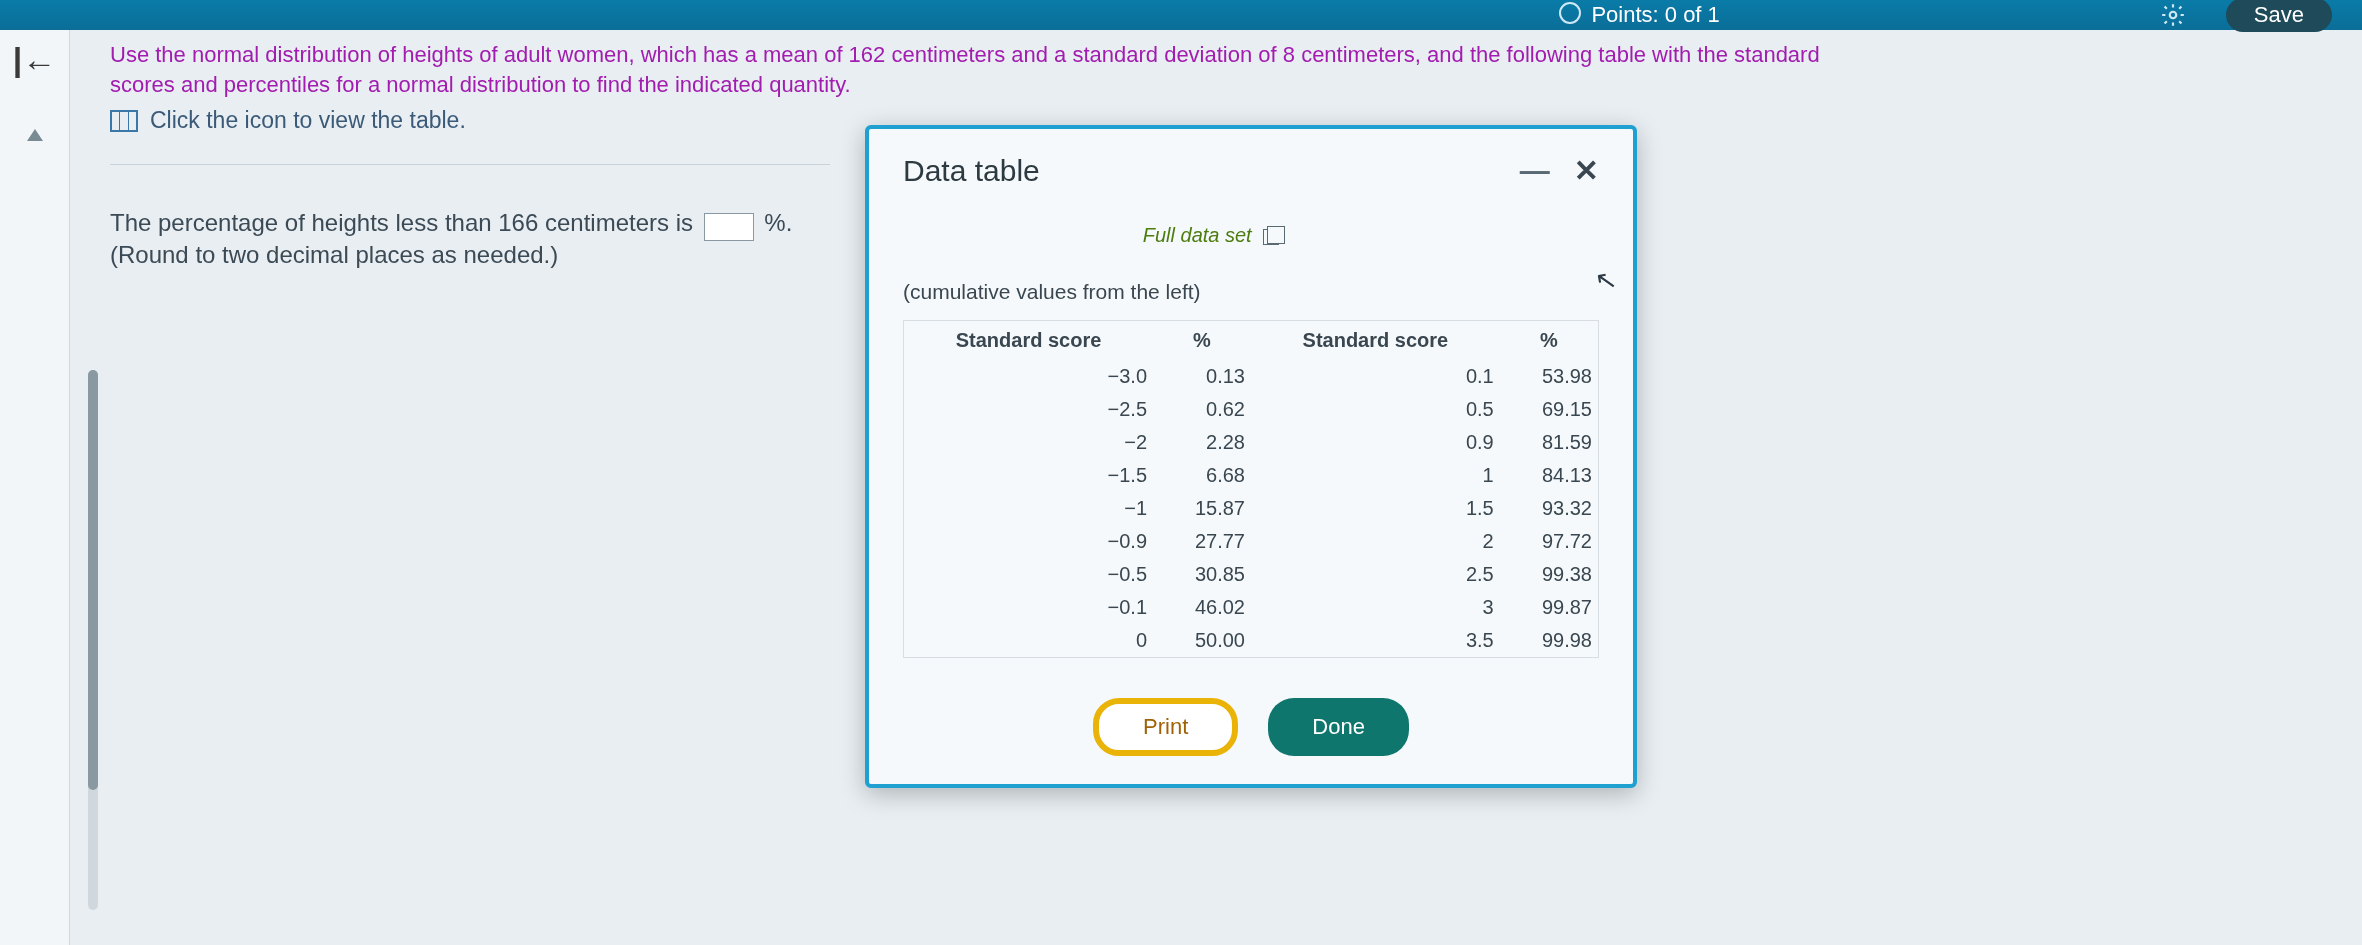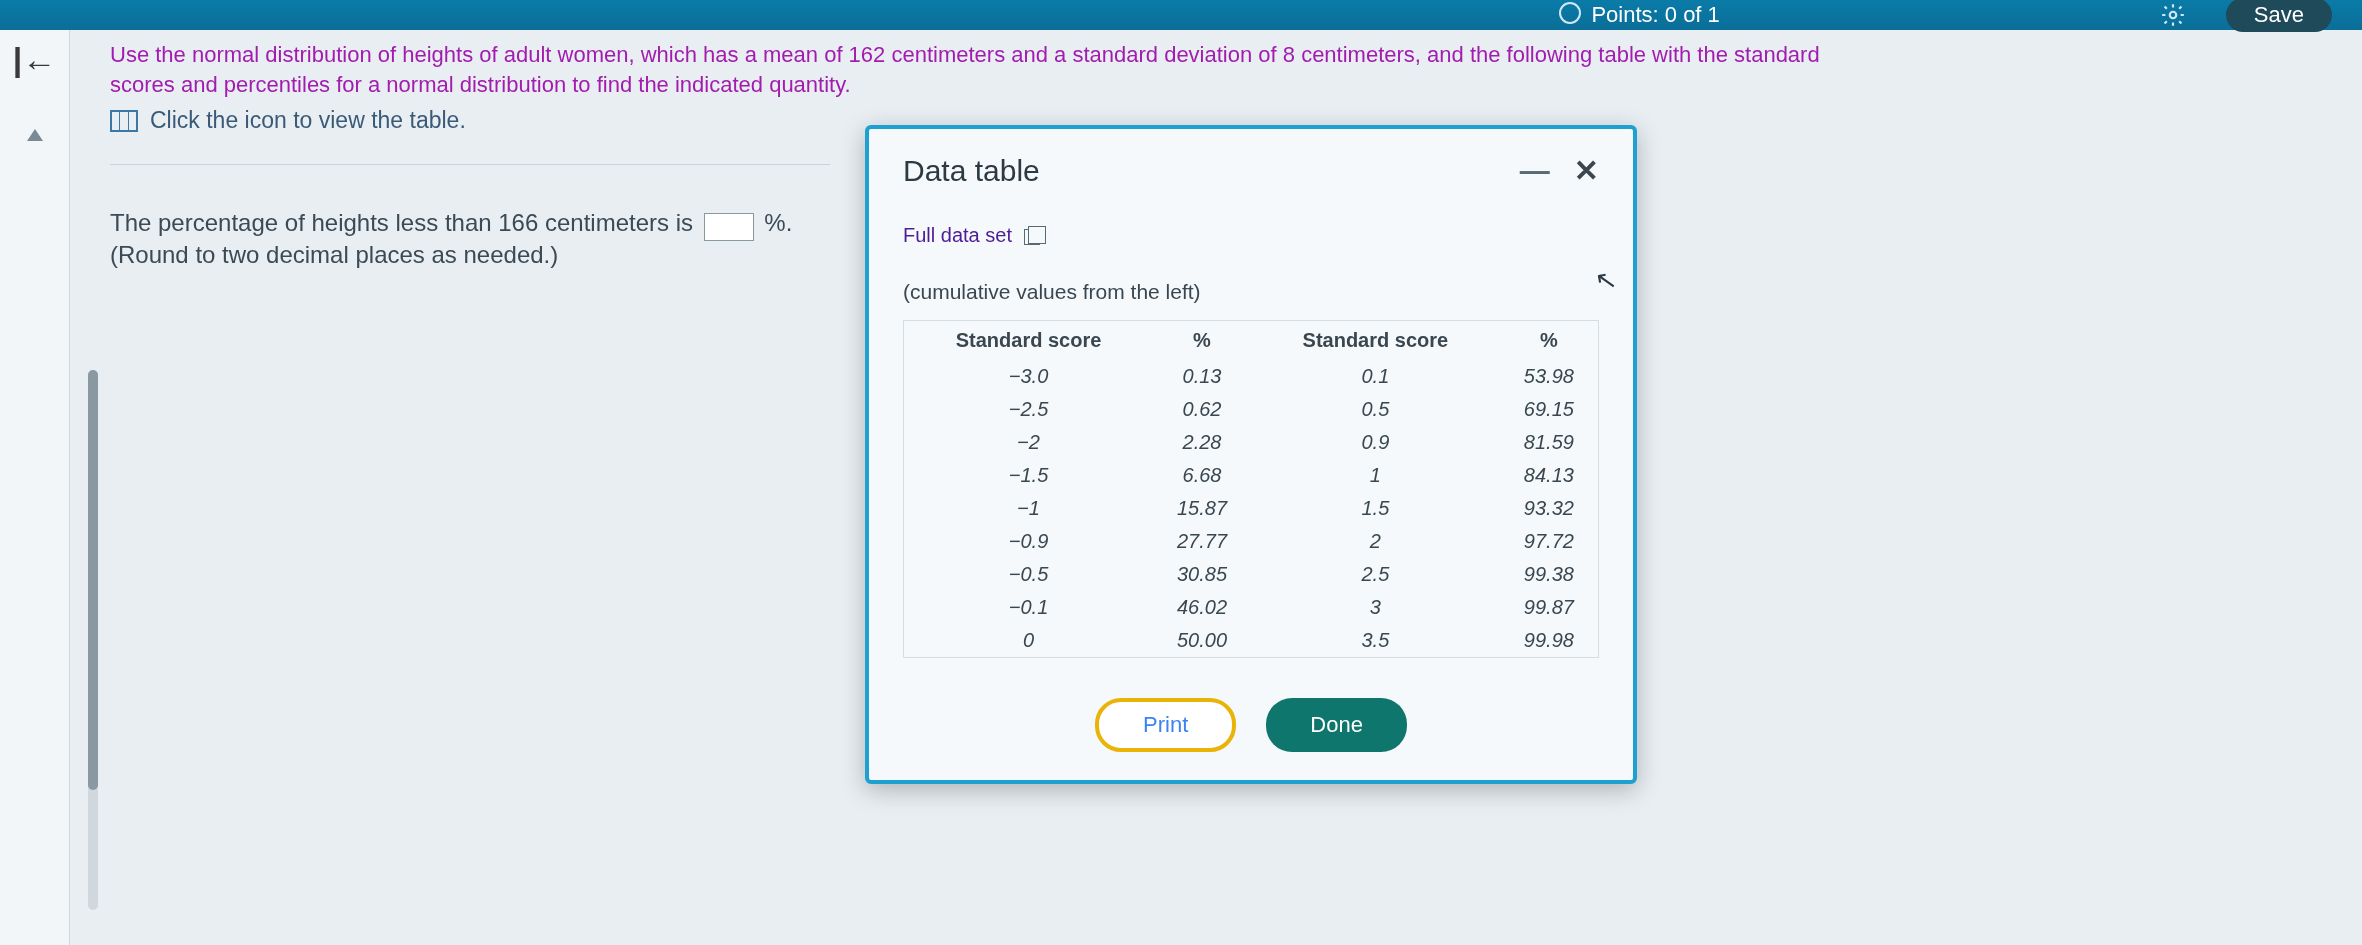--- a/index.html
+++ b/index.html
@@ -146,25 +146,26 @@
     margin-bottom:36px;
   }
   .modal-title {
     font-size:30px;
     color:#2e3a42;
   }
   .modal-ctrls { display:flex; gap:24px; align-items:center; }
   .min-icon { font-size:30px; color:#5a6a75; cursor:pointer; font-weight:bold;}
   .close-icon { font-size:30px; color:#3a4750; cursor:pointer; font-weight:bold;}
   .full-data {
-    text-align:left;
+    text-align:center;
     font-size:20px;
-    color:#4c1d95;
+    color:#4d7c0f;
     padding-right:80px;
     margin-bottom:4px;
+    font-style:italic;
   }
   .copy-icon{
     display:inline-block;width:16px;height:16px;border:1px solid #5a6a75;position:relative;margin-left:6px;vertical-align:middle;
   }
   .copy-icon::after{content:"";position:absolute;left:3px;top:-4px;width:16px;height:16px;border:1px solid #5a6a75;background:#f5f9fb;}
   .table-caption {
     font-size:21px;
     color:#3a4750;
     line-height:1.3;
     margin-bottom:14px;
@@ -177,33 +178,32 @@
     color:#3a4750;
   }
   .data-table th {
     font-weight:bold;
     padding:8px 6px;
     text-align:center;
     vertical-align:top;
   }
   .data-table td {
     padding:5px 6px;
-    text-align:center;
-    font-style:italic;
+    text-align:right;
   }
   .modal-btns {
     display:flex;
     justify-content:center;
     gap:30px;
     margin-top:40px;
   }
   .btn-print {
     background:#fff;
-    border:4px solid #eab308;
-    color:#3b82f6;
+    border:6px solid #eab308;
+    color:#a16207;
     border-radius:26px;
     padding:10px 44px;
     font-size:22px;
     cursor:pointer;
   }
   .btn-done {
     background:#0f766e;
     border:none;
     color:#fff;
     border-radius:26px;

